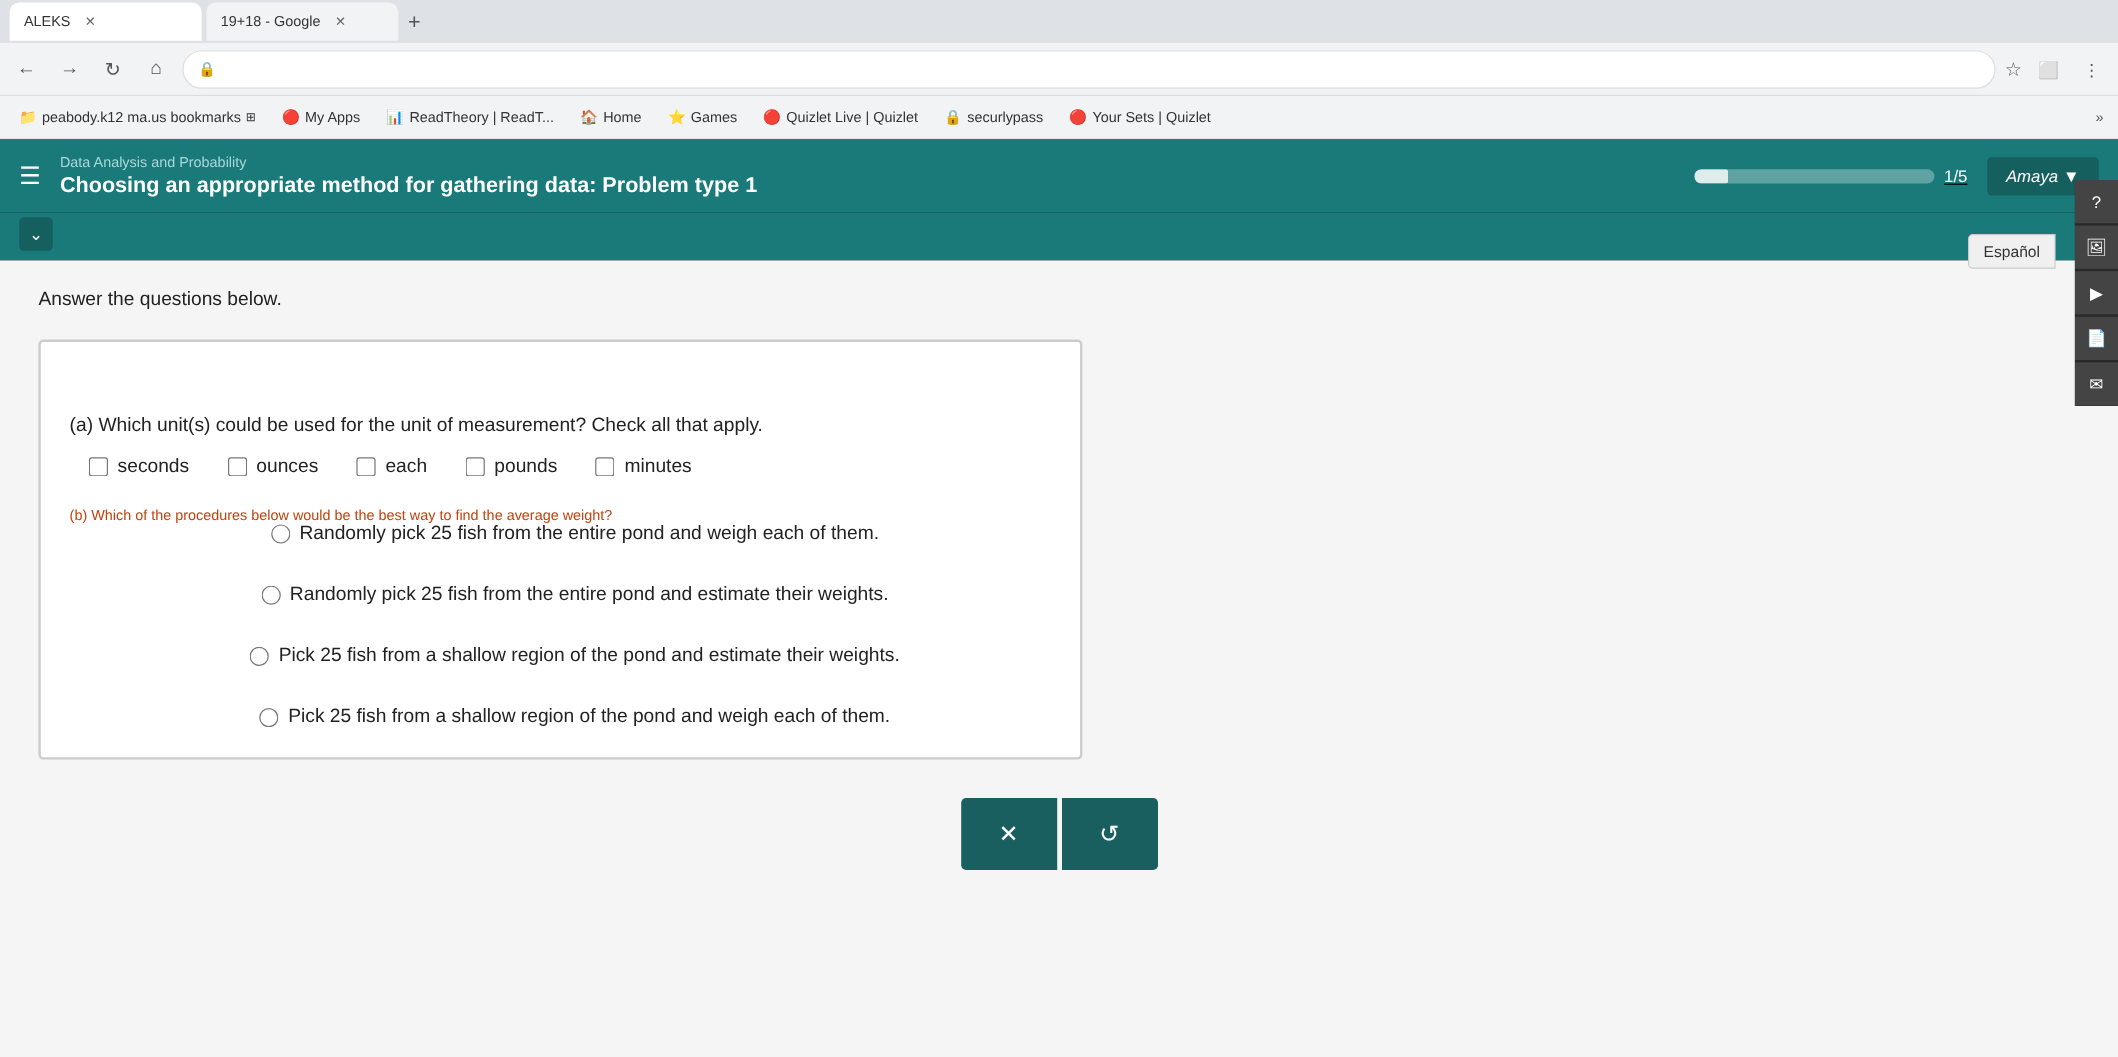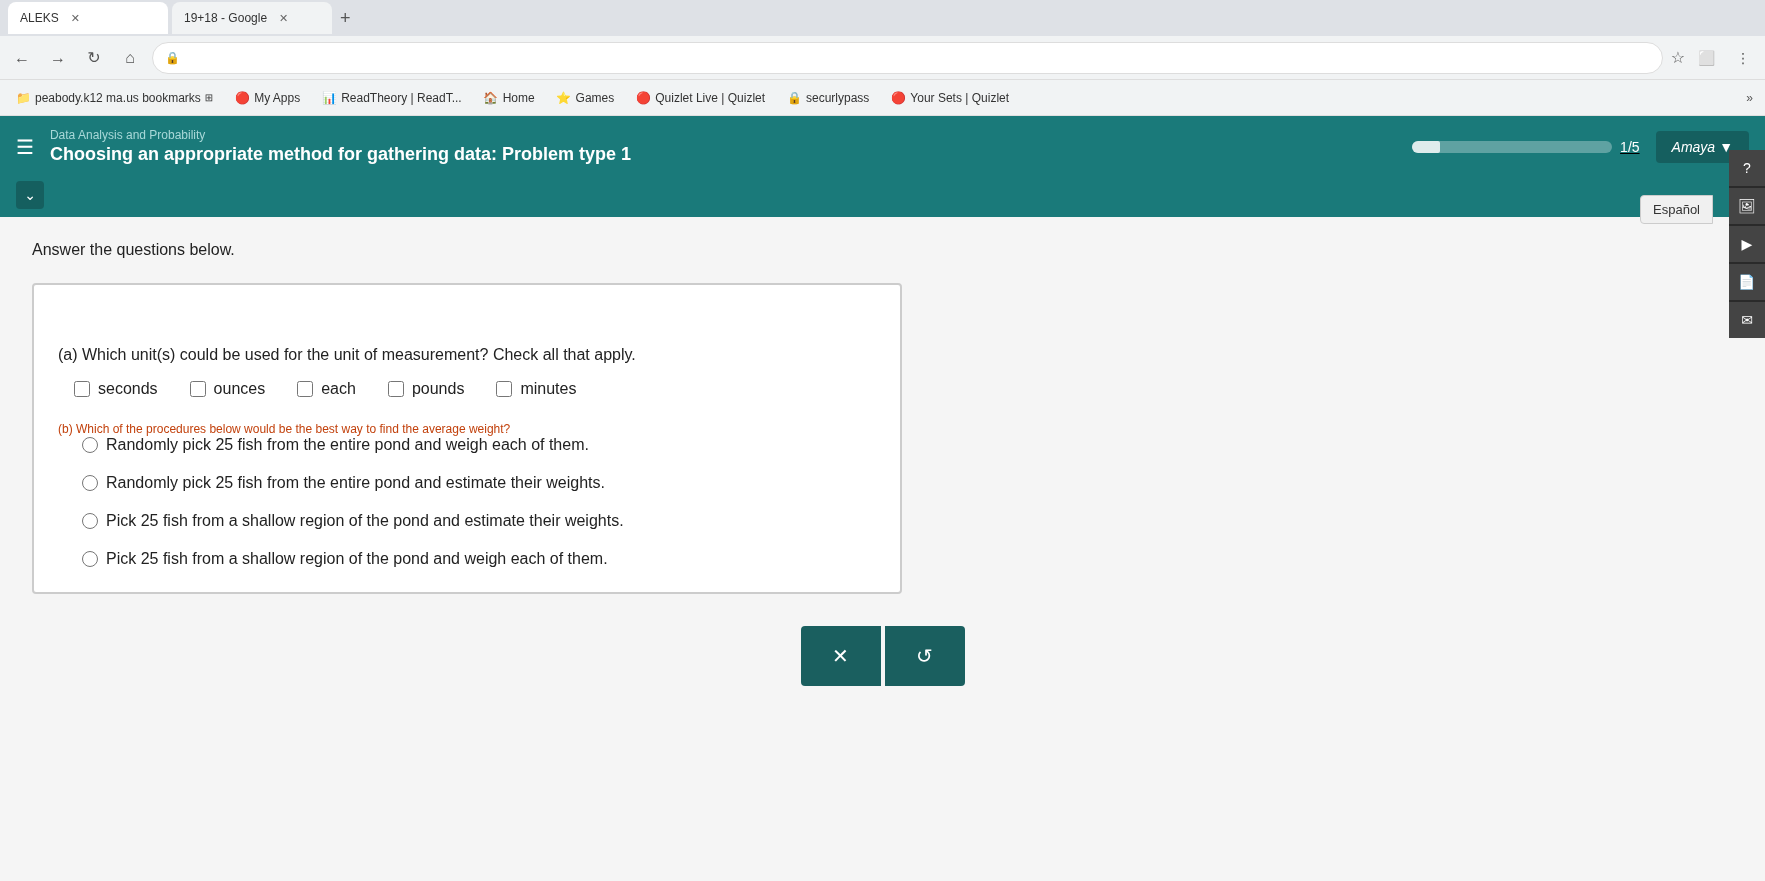--- a/index.html
+++ b/index.html
@@ -280,22 +280,23 @@
     }
 
     .checkbox-label {
       font-size: 16px;
       color: #222;
     }
 
     .radio-group {
       display: flex;
       flex-direction: column;
-      gap: 20px;
+      gap: 33px;
       margin-left: 24px;
+      align-items: center;
     }
 
     .radio-item {
       display: flex;
       align-items: center;
       gap: 8px;
       cursor: pointer;
     }
 
     .radio-item input[type="radio"] {

